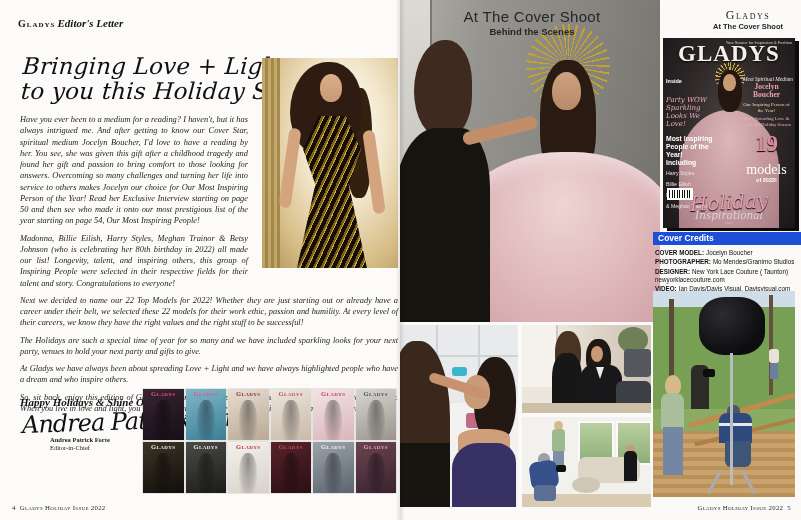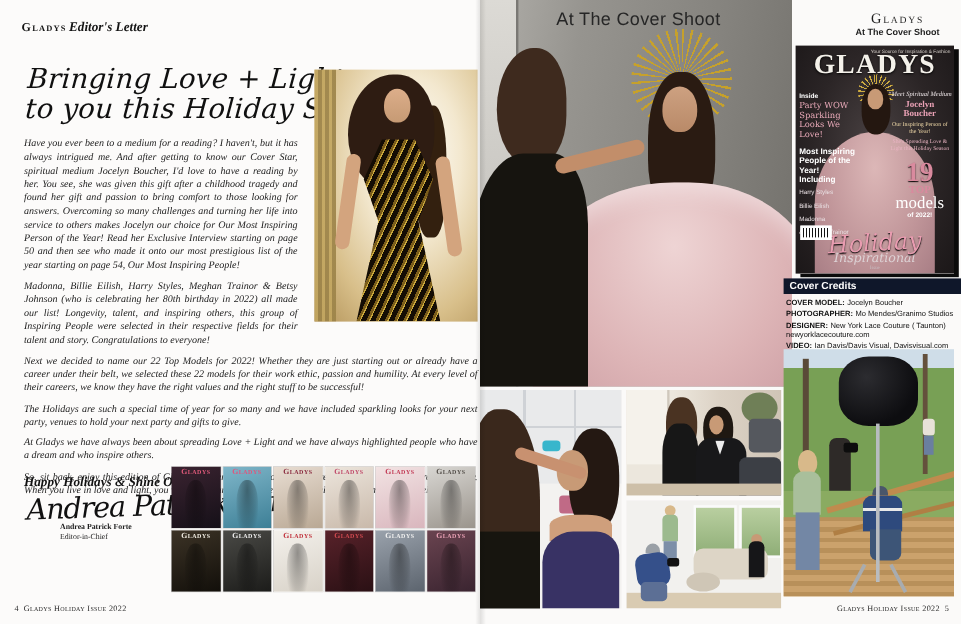--- a/index.html
+++ b/index.html
@@ -100,42 +100,42 @@
   .cv-masthead{position:absolute;top:4px;left:0;right:0;text-align:center;font-weight:bold;font-size:23px;
                letter-spacing:1px;color:#f4f1ea;text-shadow:0 1px 2px #000;z-index:5;line-height:1;}
   .cv-crown{position:absolute;left:52px;top:24px;width:30px;height:30px;border-radius:50%;z-index:2;
             background:repeating-conic-gradient(rgba(214,178,64,.95) 0deg 5deg,transparent 5deg 16deg);}
   .cv-hair{position:absolute;left:55px;top:32px;width:24px;height:42px;background:#241710;border-radius:45%;z-index:2;}
   .cv-face{position:absolute;left:60px;top:36px;width:13px;height:17px;background:#c89a76;border-radius:50% 50% 45% 45%;z-index:3;}
   .cv-gown{position:absolute;left:16px;top:72px;width:100px;height:118px;border-radius:50% 50% 0 0;z-index:1;
            background:radial-gradient(ellipse at 50% 25%,#dcb7b7 0%,#c09599 60%,#a87e85 100%);}
   .cv-left{position:absolute;left:3px;top:40px;width:48px;z-index:4;}
   .cv-inside{font-family:"Liberation Sans",sans-serif;font-weight:bold;font-size:5.5px;color:#fff;}
-  .cv-script{font-family:"DejaVu Serif",serif;font-size:7px;line-height:1.15;color:#e8a9b8;margin-top:0;}
+  .cv-script{font-family:"DejaVu Serif",serif;font-style:italic;font-size:7px;line-height:1.15;color:#e8a9b8;margin-top:12px;}
   .cv-block{font-family:"Liberation Sans",sans-serif;font-weight:bold;font-size:6.8px;line-height:1.18;color:#fff;margin-top:7px;}
   .cv-name{font-family:"Liberation Sans",sans-serif;font-size:5.2px;color:#e9e0e3;margin-top:3px;line-height:1.5;}
   .cv-right{position:absolute;right:2px;top:38px;width:53px;text-align:center;z-index:4;}
   .cv-r-intro{font-style:italic;font-size:5.4px;color:#f0e8ea;line-height:1.2;}
   .cv-r-star{font-weight:bold;font-size:7.5px;color:#e8a0b4;line-height:1.05;margin-top:1px;}
   .cv-r-sub1{font-size:4.9px;color:#f0d9a8;margin-top:3px;line-height:1.25;}
   .cv-r-sub2{font-size:4.7px;color:#e8b4c2;margin-top:2px;line-height:1.25;}
   .cv-22{font-weight:bold;font-size:23px;color:#d98a9e;line-height:.8;margin-top:7px;text-shadow:0 1px 1px #000;}
   .cv-top{font-weight:bold;font-size:9px;color:#d98a9e;line-height:1;}
   .cv-models{font-size:14px;color:#fff;line-height:1;}
   .cv-of{font-family:"Liberation Sans",sans-serif;font-weight:bold;font-size:5.5px;color:#fff;}
   .cv-bottom{position:absolute;left:0;right:0;bottom:3px;text-align:center;z-index:5;}
   .cv-holiday{font-family:"DejaVu Serif",serif;font-style:italic;font-size:20px;color:#e89cb0;line-height:.85;
               text-shadow:0 1px 1px #000;transform:rotate(-3deg);}
   .cv-insp{font-family:"DejaVu Serif",serif;font-style:italic;font-size:10.5px;color:#ddd2d5;line-height:1;margin-top:-1px;}
   .cv-issue{font-size:4px;color:#c8bcc0;}
   .cv-barcode{position:absolute;left:4px;bottom:28px;width:26px;height:12px;background:#fff;z-index:6;
               border:2px solid #fff;box-sizing:border-box;
               background-image:repeating-linear-gradient(90deg,#111 0 1px,#fff 1px 2.5px);}
 
-  .credits-bar{position:absolute;left:253px;top:232px;width:148px;height:13px;background:#0f172a;color:#fff;
+  .credits-bar{position:absolute;left:253px;top:232px;width:148px;height:13px;background:#1d4ed8;color:#fff;
                font-family:"Liberation Sans",sans-serif;font-weight:bold;font-size:8.5px;line-height:13px;
                padding-left:5px;box-sizing:border-box;}
   .credits{position:absolute;left:255px;top:249px;width:146px;font-family:"Liberation Sans",sans-serif;
            font-size:6.3px;line-height:1.25;color:#111;}
   .credit-row{margin-bottom:1.5px;}
   .credit-row b{margin-right:2px;}
 
   .woods-photo{position:absolute;left:253px;top:291px;width:142px;height:206px;overflow:hidden;
                background:linear-gradient(#cfdde8 0 16px,#78a055 16px 118px,#8aab61 118px 142px,#c89e62 142px);}
   .wd-planks{position:absolute;left:0;bottom:0;width:100%;height:66px;
@@ -296,20 +296,21 @@
       <div class="mp-window"></div>
       <div class="mp-crown"></div>
       <div class="mp-model-hair"></div>
       <div class="mp-face"></div>
       <div class="mp-gown"></div>
       <div class="mp-stylist-hair"></div>
       <div class="mp-stylist-body"></div>
       <div class="mp-stylist-arm"></div>
       <div class="mp-title">
         <div class="t1">At The Cover Shoot</div>
+        <div class="t2">Behind the Scenes</div>
       </div>
     </div>
 
     <div class="corner-head">
       <div class="corner-brand">Gladys</div>
       <div class="corner-sub">At The Cover Shoot</div>
     </div>
 
     <div class="cover">
       <div class="cv-tagline">Your Source for Inspiration &amp; Fashion</div>

